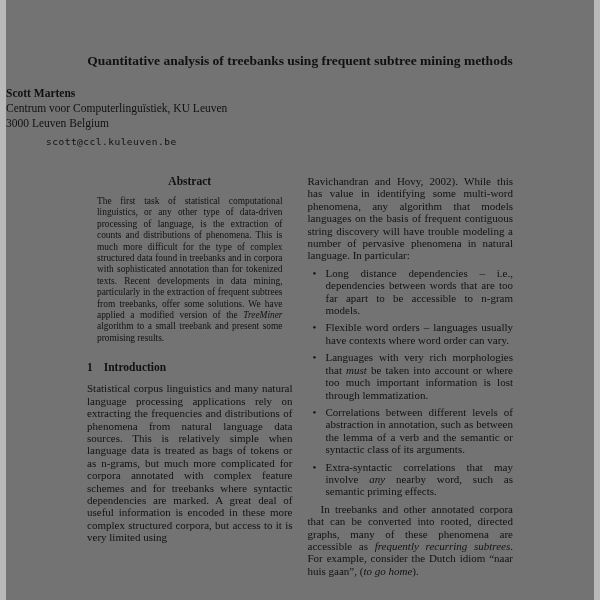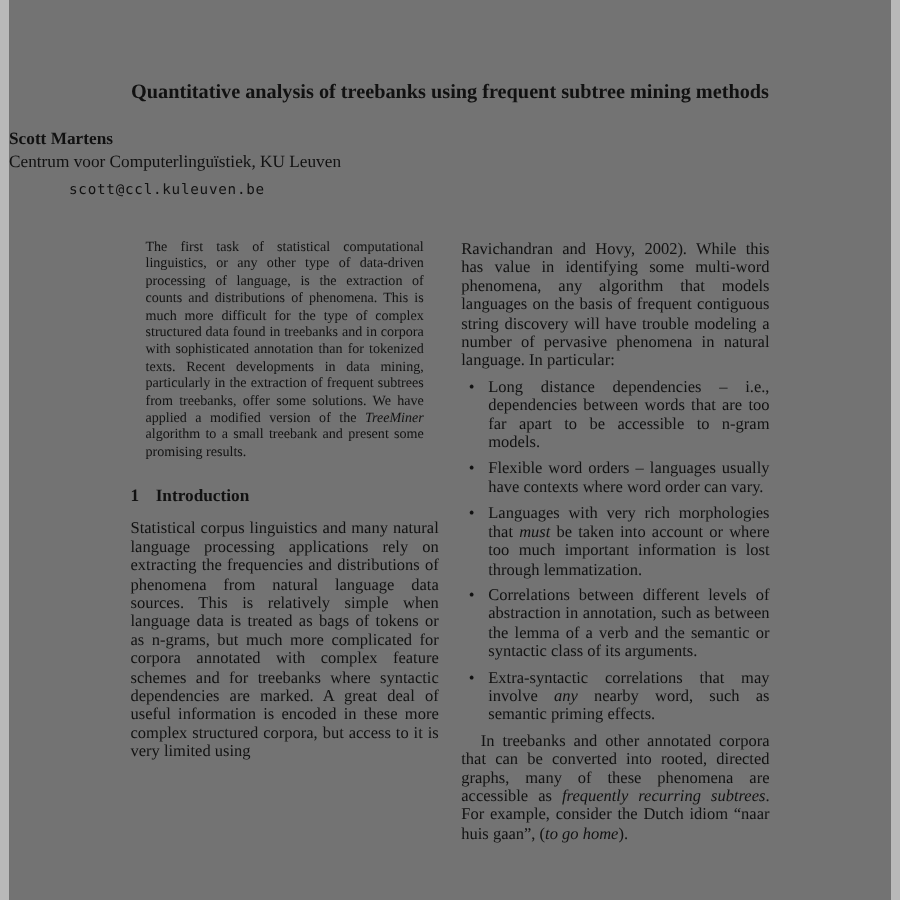--- a/index.html
+++ b/index.html
@@ -83,27 +83,29 @@
 </head>
 <body>
 
 <div class="page">
 
   <h1 class="paper-title">Quantitative analysis of treebanks using frequent subtree mining methods</h1>
 
   <div class="author-block">
     <div class="author-name">Scott Martens</div>
     <div>Centrum voor Computerlinguïstiek, KU Leuven</div>
+    <div>3000 Leuven Belgium</div>
     <div class="email">scott@ccl.kuleuven.be</div>
   </div>
 
   <div class="columns">
 
     <div class="col">
       <div>
+        <h2 class="abstract-heading">Abstract</h2>
         <div class="abstract-body">
             <p class="para"><span>The first task of statistical computational linguistics, or any other type of data-driven processing of language, is the extraction of counts and distributions of phenomena. This is much more difficult for the type of complex structured data found in treebanks and in corpora with sophisticated annotation than for tokenized texts. Recent developments in data mining, particularly in the extraction of frequent subtrees from treebanks, offer some solutions. We have applied a modified version of the </span><span class="em">TreeMiner</span><span> algorithm to a small treebank and present some promising results.</span></p>
           </div>
       </div>
       <h2 class="section-heading">
         <span>1</span><span class="secgap"></span><span>Introduction</span>
       </h2>
       <div class="body-text">
           <p class="para"><span>Statistical corpus linguistics and many natural language processing applications rely on extracting the frequencies and distributions of phenomena from natural language data sources. This is relatively simple when language data is treated as bags of tokens or as n-grams, but much more complicated for corpora annotated with complex feature schemes and for treebanks where syntactic dependencies are marked. A great deal of useful information is encoded in these more complex structured corpora, but access to it is very limited using</span></p>
         </div>

